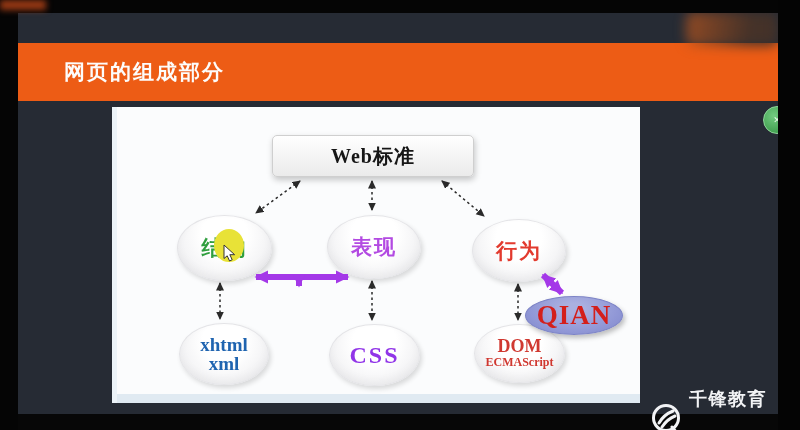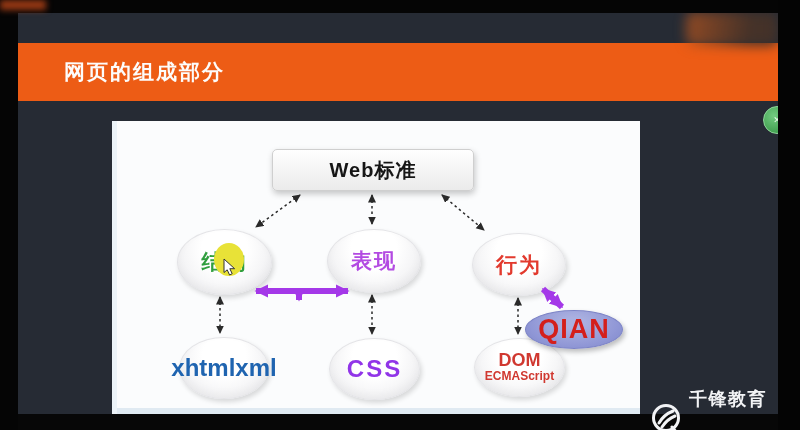--- a/index.html
+++ b/index.html
@@ -1,34 +1,34 @@
 <!DOCTYPE html>
 <html><head>
 <meta charset="utf-8">
 <style>
   html,body{margin:0;padding:0;background:#000;}
   .screen{position:relative;width:800px;height:430px;background:#060606;overflow:hidden;
-          font-family:Liberation Sans, sans-serif;}
+          font-family:Liberation Serif, serif;}
   
   .stage{position:absolute;left:18px;top:13px;width:760px;height:402px;background:#262b34;}
   .bar-top{position:absolute;left:0;top:0;width:800px;height:13px;background:#050505;z-index:30;}
   .bar-bottom{position:absolute;left:0;top:414px;width:800px;height:16px;background:#070707;z-index:30;}
   .bar-left{position:absolute;left:0;top:0;width:18px;height:430px;background:#050505;z-index:30;}
   .bar-right{position:absolute;left:778px;top:0;width:22px;height:430px;background:#040404;z-index:30;}
   .smudge-tl{position:absolute;left:0;top:0;width:46px;height:10px;background:rgba(178,66,22,.85);
              filter:blur(3px);z-index:31;}
   .smudge-tr{position:absolute;left:686px;top:12px;width:92px;height:34px;border-radius:8px;
              background:linear-gradient(100deg,rgba(205,92,28,.65),rgba(70,50,40,.95) 70%);
              filter:blur(6px);z-index:6;}
   
   .banner{position:absolute;left:18px;top:43px;width:760px;height:58px;background:#ed5c15;z-index:5;
           display:flex;align-items:center;}
   .banner .title{margin-left:46px;color:#fdfcfb;font-size:21px;font-weight:700;letter-spacing:2px;}
   
-  .slide{position:absolute;left:112px;top:121px;width:528px;height:296px;background:#fbfcfd;z-index:10;}
+  .slide{position:absolute;left:112px;top:107px;width:528px;height:296px;background:#fbfcfd;z-index:10;}
   .slide::before{content:"";position:absolute;left:0;bottom:0;width:100%;height:9px;background:#e0eaf2;}
   .slide::after{content:"";position:absolute;left:0;top:0;width:5px;height:100%;background:#ecf3f8;}
   
   .node{position:absolute;display:flex;align-items:center;justify-content:center;text-align:center;}
   .ellipse{border-radius:50%;border:1px solid #e4e4e7;
            background:radial-gradient(ellipse at 50% 30%,#ffffff 35%,#f1f1f3 75%,#e8e8eb 100%);
            box-shadow:2px 3px 5px rgba(0,0,0,.14), inset 0 -4px 8px rgba(0,0,0,.04);}
   .org{border-radius:50%;border:1px solid #7d84c6;
        background:radial-gradient(ellipse at 50% 32%,#aab0e0 15%,#9097d6 65%,#7e86c9 100%);
        box-shadow:2px 3px 5px rgba(0,0,0,.25);}
@@ -37,21 +37,21 @@
             box-shadow:1px 3px 6px rgba(0,0,0,.22);
             font-size:20px;font-weight:700;color:#161616;letter-spacing:1px;}
   .n-structure{left:65px;top:108px;width:93px;height:64px;}
   .n-structure .lbl{position:relative;z-index:2;font-size:21px;font-weight:700;color:#2f9e3e;letter-spacing:2px;}
   .hl-yellow{position:absolute;left:102px;top:122px;width:30px;height:33px;border-radius:50%;
              background:#e8e237;z-index:11;}
   .n-presentation{left:215px;top:108px;width:92px;height:62px;font-size:21px;font-weight:700;color:#b34ae2;letter-spacing:2px;}
   .n-behavior{left:360px;top:112px;width:92px;height:61px;font-size:21px;font-weight:700;color:#e23a2e;letter-spacing:2px;}
   .n-w3c{left:152px;top:187px;width:85px;height:32px;font-size:26px;font-weight:800;color:#cb1d1d;z-index:13;}
   .n-ecma{left:413px;top:189px;width:96px;height:37px;font-size:27px;font-weight:800;color:#d41f1b;z-index:14;letter-spacing:1px;}
-  .n-xhtml{left:67px;top:216px;width:88px;height:60px;flex-direction:row;color:#1f64b0;font-weight:700;font-size:24px;line-height:1.02;}
+  .n-xhtml{left:67px;top:216px;width:88px;height:60px;flex-direction:column;color:#1f64b0;font-weight:700;font-size:19px;line-height:1.02;}
   .n-css{left:217px;top:217px;width:89px;height:60px;font-size:24px;font-weight:800;color:#9135e8;letter-spacing:2px;}
   .n-dom{left:362px;top:217px;width:89px;height:57px;flex-direction:column;color:#d03830;font-weight:700;z-index:12;}
   .n-dom .l1{font-size:18px;line-height:1.05;}
   .n-dom .l2{font-size:12px;line-height:1.1;}
   .arrows{position:absolute;left:0;top:0;width:528px;height:296px;z-index:15;pointer-events:none;}
   
   .green-dot{position:absolute;left:763px;top:106px;width:26px;height:26px;border-radius:50%;z-index:20;
              background:radial-gradient(circle at 38% 35%,#72cb80,#3f9e4e 75%);border:1px solid #8fd79a;
              color:#eafbea;font-size:9px;display:flex;align-items:center;justify-content:center;}
   

